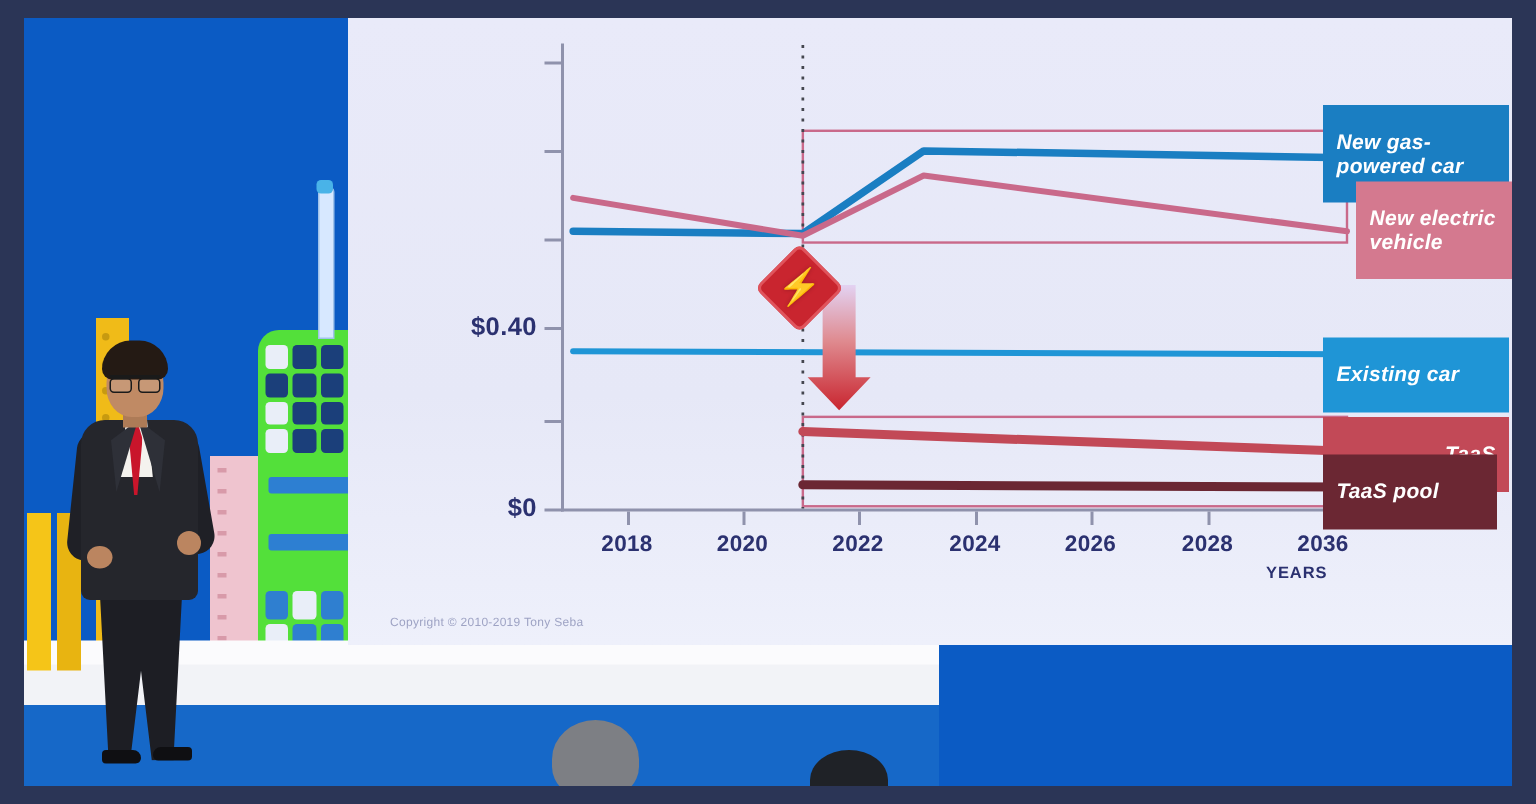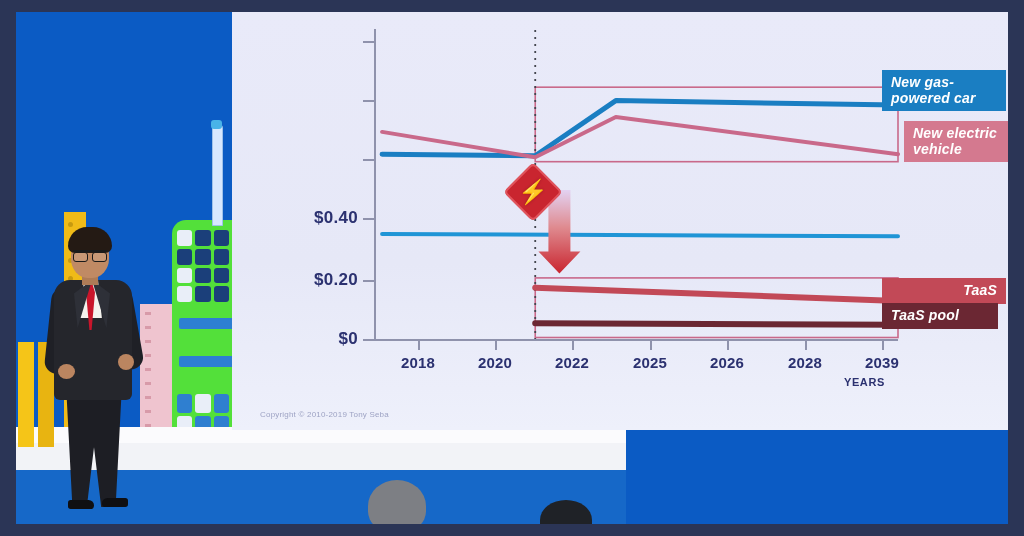--- a/index.html
+++ b/index.html
@@ -380,21 +380,21 @@
   }
 
   
   .legend {
     position: absolute;
     color: #fff;
     font-style: italic;
     font-weight: bold;
     font-size: 14px;
     line-height: 1.12;
-    padding: 5px 9px;
+    padding: 17px 9px;
     letter-spacing: .2px;
     box-sizing: border-box;
   }
   #lg-gas      { left: 650px; top: 58px;  width: 124px; background: #1a7ec2; }
   #lg-ev       { left: 650px; top: 109px; width: 124px; background: #d4798f; margin-left: 22px; }
   #lg-existing { left: 650px; top: 213px; width: 124px; background: #1f95d6; }
   #lg-taas     { left: 650px; top: 266px; width: 124px; background: #c24957; text-align: right; }
   #lg-taaspool { left: 650px; top: 291px; width: 116px; background: #6b2733; }
 
   
@@ -542,38 +542,37 @@
       <div class="axis-line" id="x-axis"></div>
 
       <div class="ytick" style="top:29px"></div>
       <div class="ytick" style="top:88px"></div>
       <div class="ytick" style="top:147px"></div>
       <div class="ytick" style="top:206px"></div>
       <div class="ytick" style="top:268px"></div>
       <div class="ytick" style="top:327px"></div>
 
       <div class="ylabel" style="top:206px">$0.40</div>
-      <div class="ylabel" style="top:268px">$0.20</div>
       <div class="ylabel" style="top:327px">$0</div>
 
       <div class="xtick" style="left:186px"></div>
       <div class="xtick" style="left:263px"></div>
       <div class="xtick" style="left:340px"></div>
       <div class="xtick" style="left:418px"></div>
       <div class="xtick" style="left:495px"></div>
       <div class="xtick" style="left:573px"></div>
       <div class="xtick" style="left:650px"></div>
 
       <div class="xlabel" style="left:186px">2018</div>
       <div class="xlabel" style="left:263px">2020</div>
       <div class="xlabel" style="left:340px">2022</div>
-      <div class="xlabel" style="left:418px">2025</div>
+      <div class="xlabel" style="left:418px">2024</div>
       <div class="xlabel" style="left:495px">2026</div>
       <div class="xlabel" style="left:573px">2028</div>
-      <div class="xlabel" style="left:650px">2039</div>
+      <div class="xlabel" style="left:650px">2036</div>
 
       <div id="years-label">YEARS</div>
 
       <svg id="plot-svg" viewBox="0 0 776 418" preserveAspectRatio="none">
         <defs>
           <linearGradient id="arrowGrad" x1="0" y1="0" x2="0" y2="1">
             <stop offset="0%" stop-color="#e3d2f2"></stop>
             <stop offset="45%" stop-color="#df8a8f"></stop>
             <stop offset="100%" stop-color="#c9252f"></stop>
           </linearGradient>
@@ -600,20 +599,21 @@
       </svg>
 
       <div id="bolt-diamond"></div>
       <div id="bolt-glyph">⚡</div>
 
       <div class="legend" id="lg-gas">New
 gas-powered
 car</div>
       <div class="legend" id="lg-ev">New electric
 vehicle</div>
+      <div class="legend" id="lg-existing">Existing car</div>
       <div class="legend" id="lg-taas">TaaS</div>
       <div class="legend" id="lg-taaspool">TaaS pool</div>
 
       <div id="copyright">Copyright © 2010-2019 Tony Seba</div>
     </div>
   </div>
 
 </div>
 
 </body></html>

